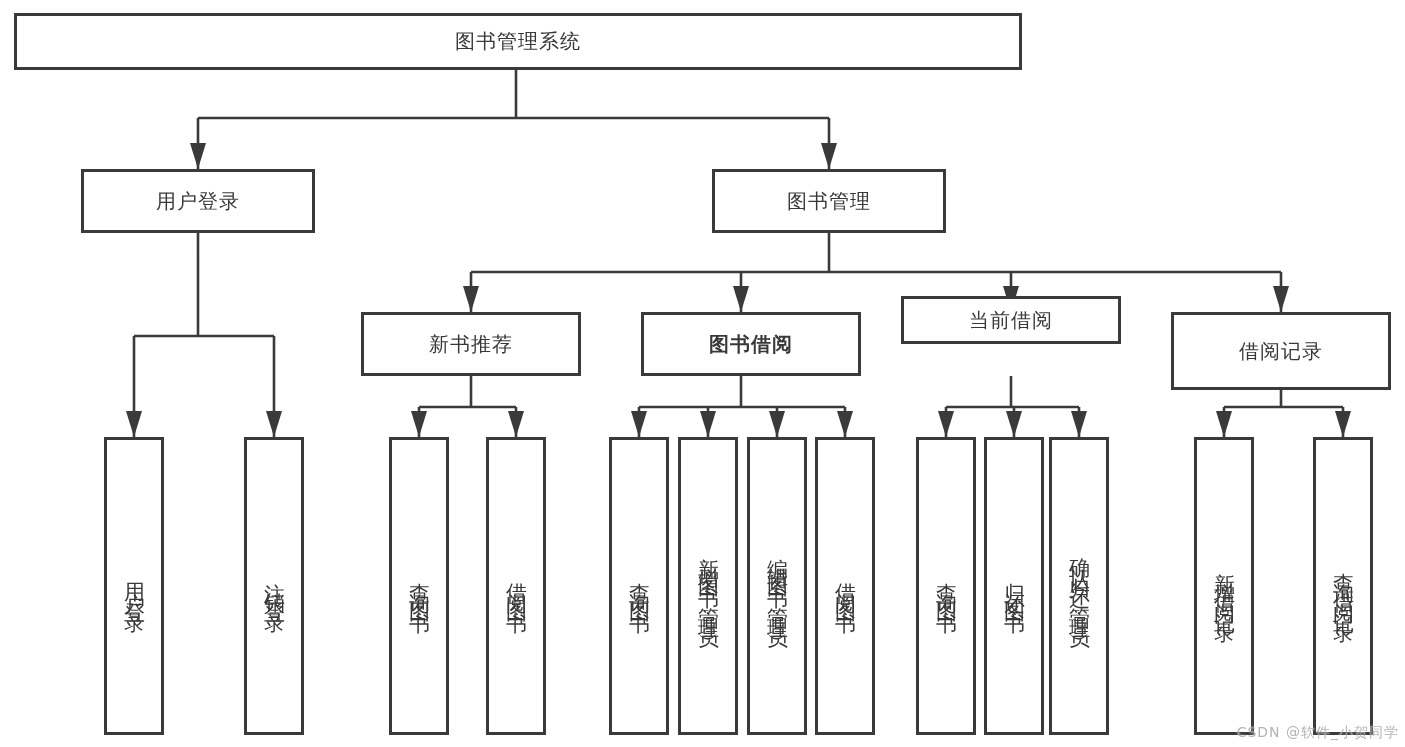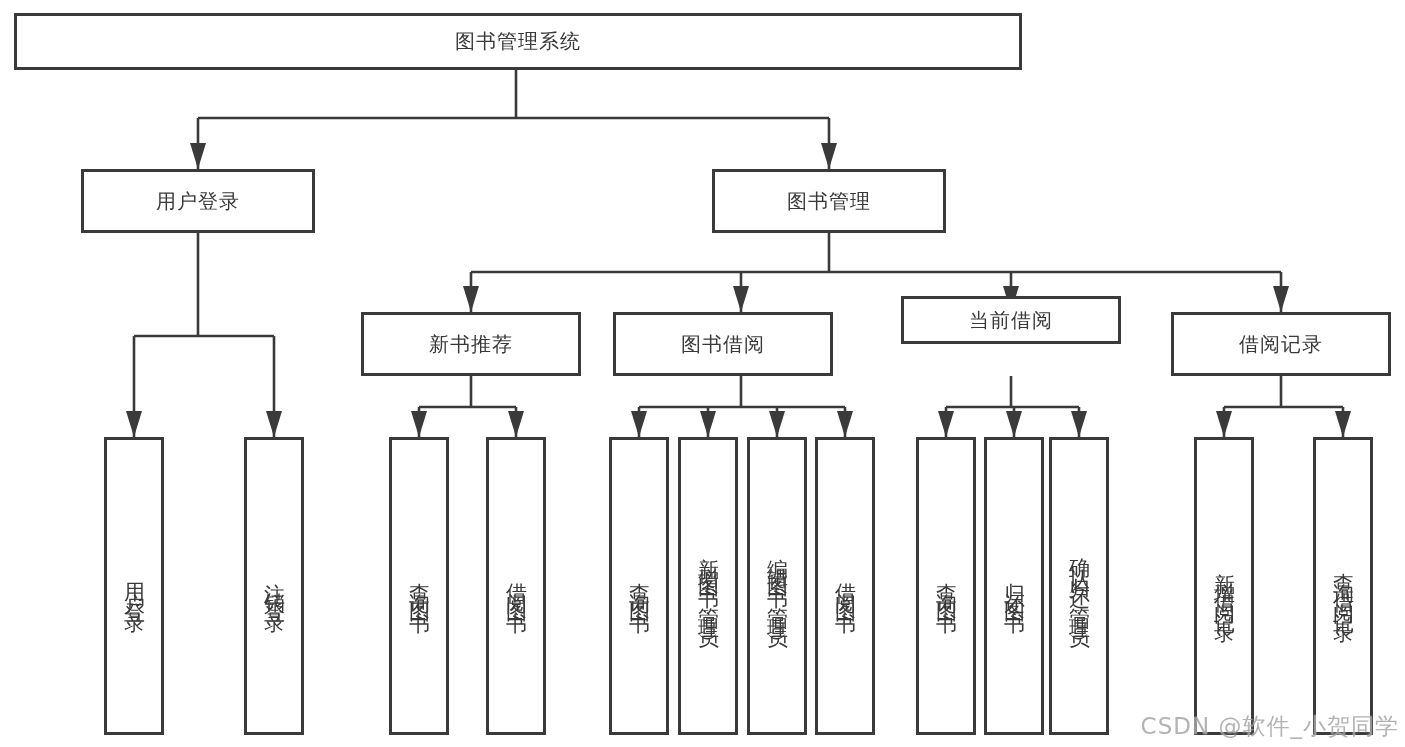--- a/index.html
+++ b/index.html
@@ -50,21 +50,21 @@
     text-orientation: mixed;
     font-size: 21px;
     line-height: 1;
     letter-spacing: 10px;
     white-space: nowrap;
   }
   .watermark {
     position: absolute;
     right: 6px;
     bottom: 5px;
-    font-size: 23px;
+    font-size: 14px;
     color: var(--wm);
     opacity: 0.85;
     letter-spacing: 1px;
     text-shadow: 0 0 2px #ffffff;
     white-space: nowrap;
     margin-left: 38px;
   }
 </style>
 </head>
 <body>
@@ -126,27 +126,27 @@
   <div class="box" style="left:81px; top:169px; width:234px; height:64px;">
     <span class="h-label">用户登录</span>
   </div>
   <div class="box" style="left:361px; top:312px; width:220px; height:64px;">
     <span class="h-label">新书推荐</span>
   </div>
 
   <div class="box" style="left:712px; top:169px; width:234px; height:64px;">
     <span class="h-label">图书管理</span>
   </div>
-  <div class="box" style="left:613px; top:312px; width:220px; height:64px;">
+  <div class="box" style="left:641px; top:312px; width:220px; height:64px;font-weight:bold;">
     <span class="h-label">图书借阅</span>
   </div>
   <div class="box" style="left:901px; top:296px; width:220px; height:48px;">
     <span class="h-label">当前借阅</span>
   </div>
-  <div class="box" style="left:1171px; top:312px; width:220px; height:64px;">
+  <div class="box" style="left:1171px; top:312px; width:220px; height:78px;">
     <span class="h-label">借阅记录</span>
   </div>
 
   <div class="box" style="left:104px; top:437px; width:60px; height:298px;">
     <span class="vtext">用户登录</span>
   </div>
   <div class="box" style="left:244px; top:437px; width:60px; height:298px;">
     <span class="vtext">注销登录</span>
   </div>
 

